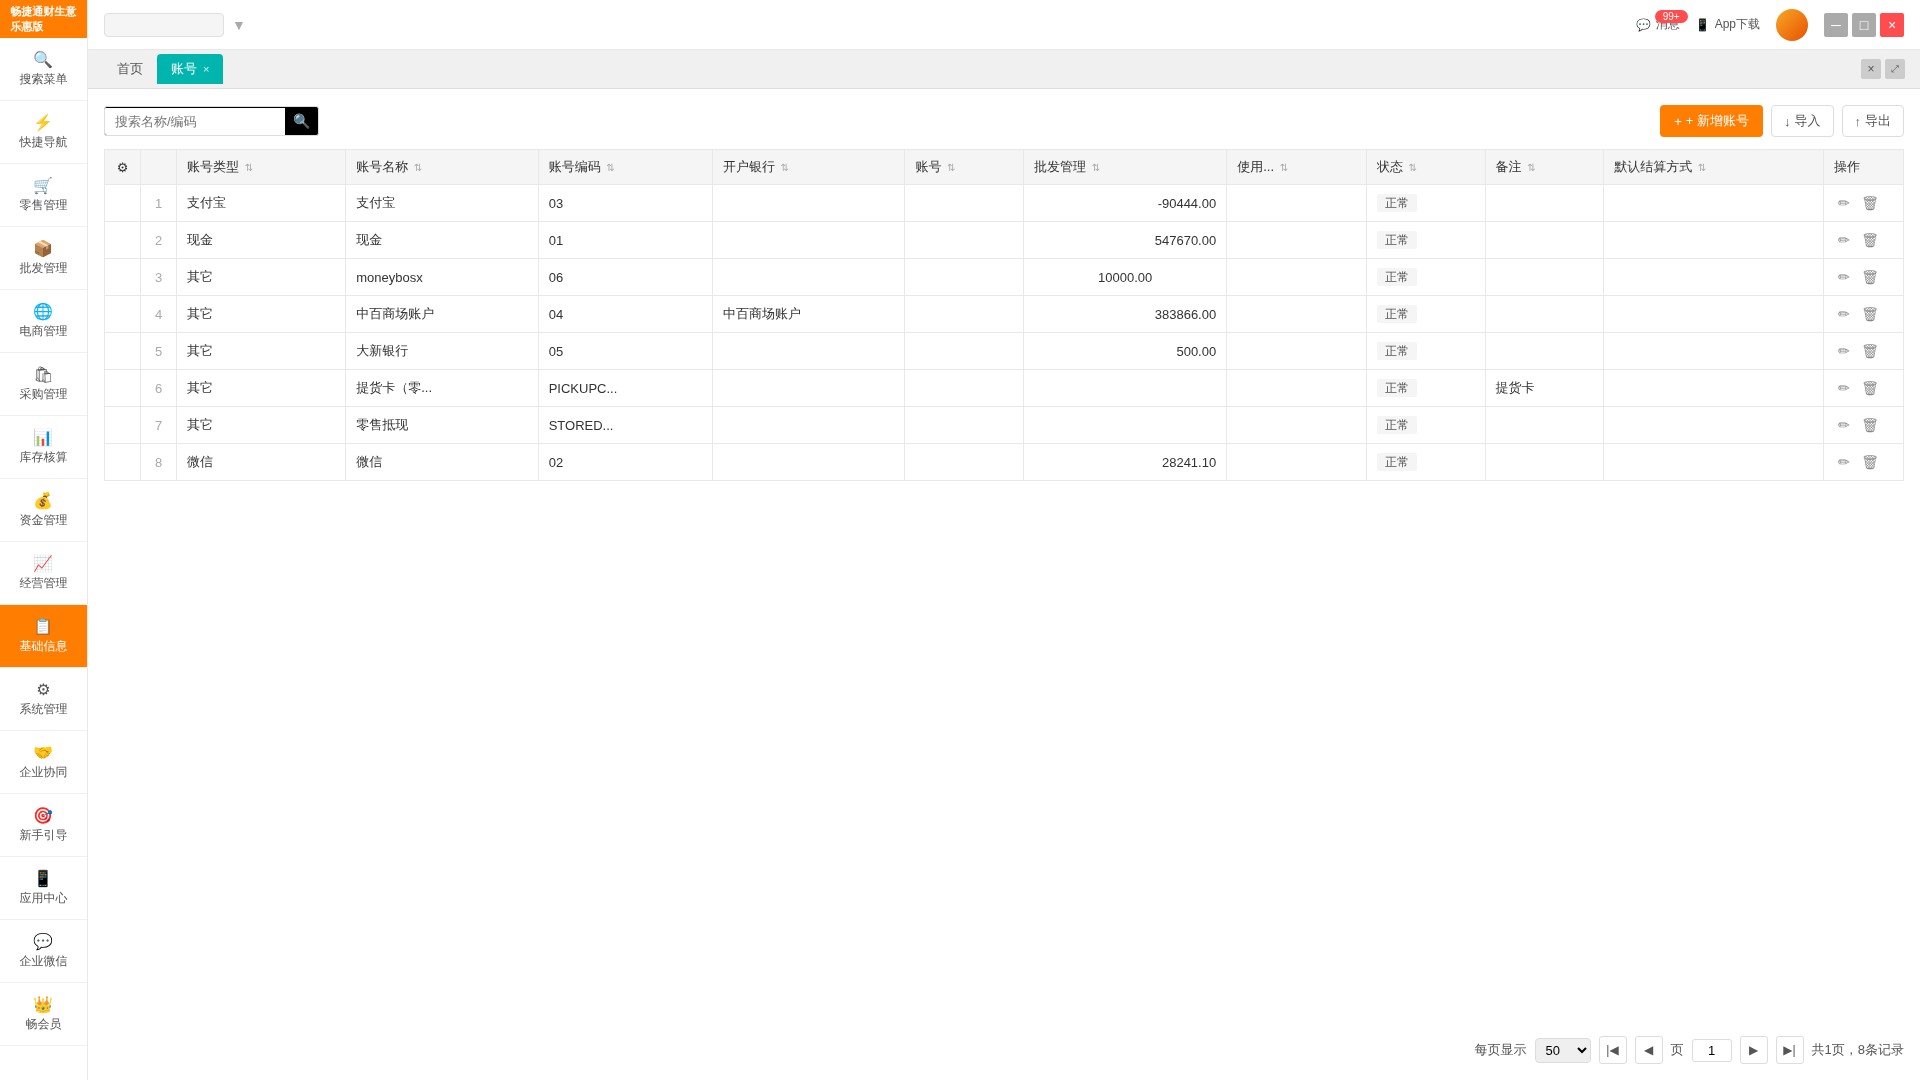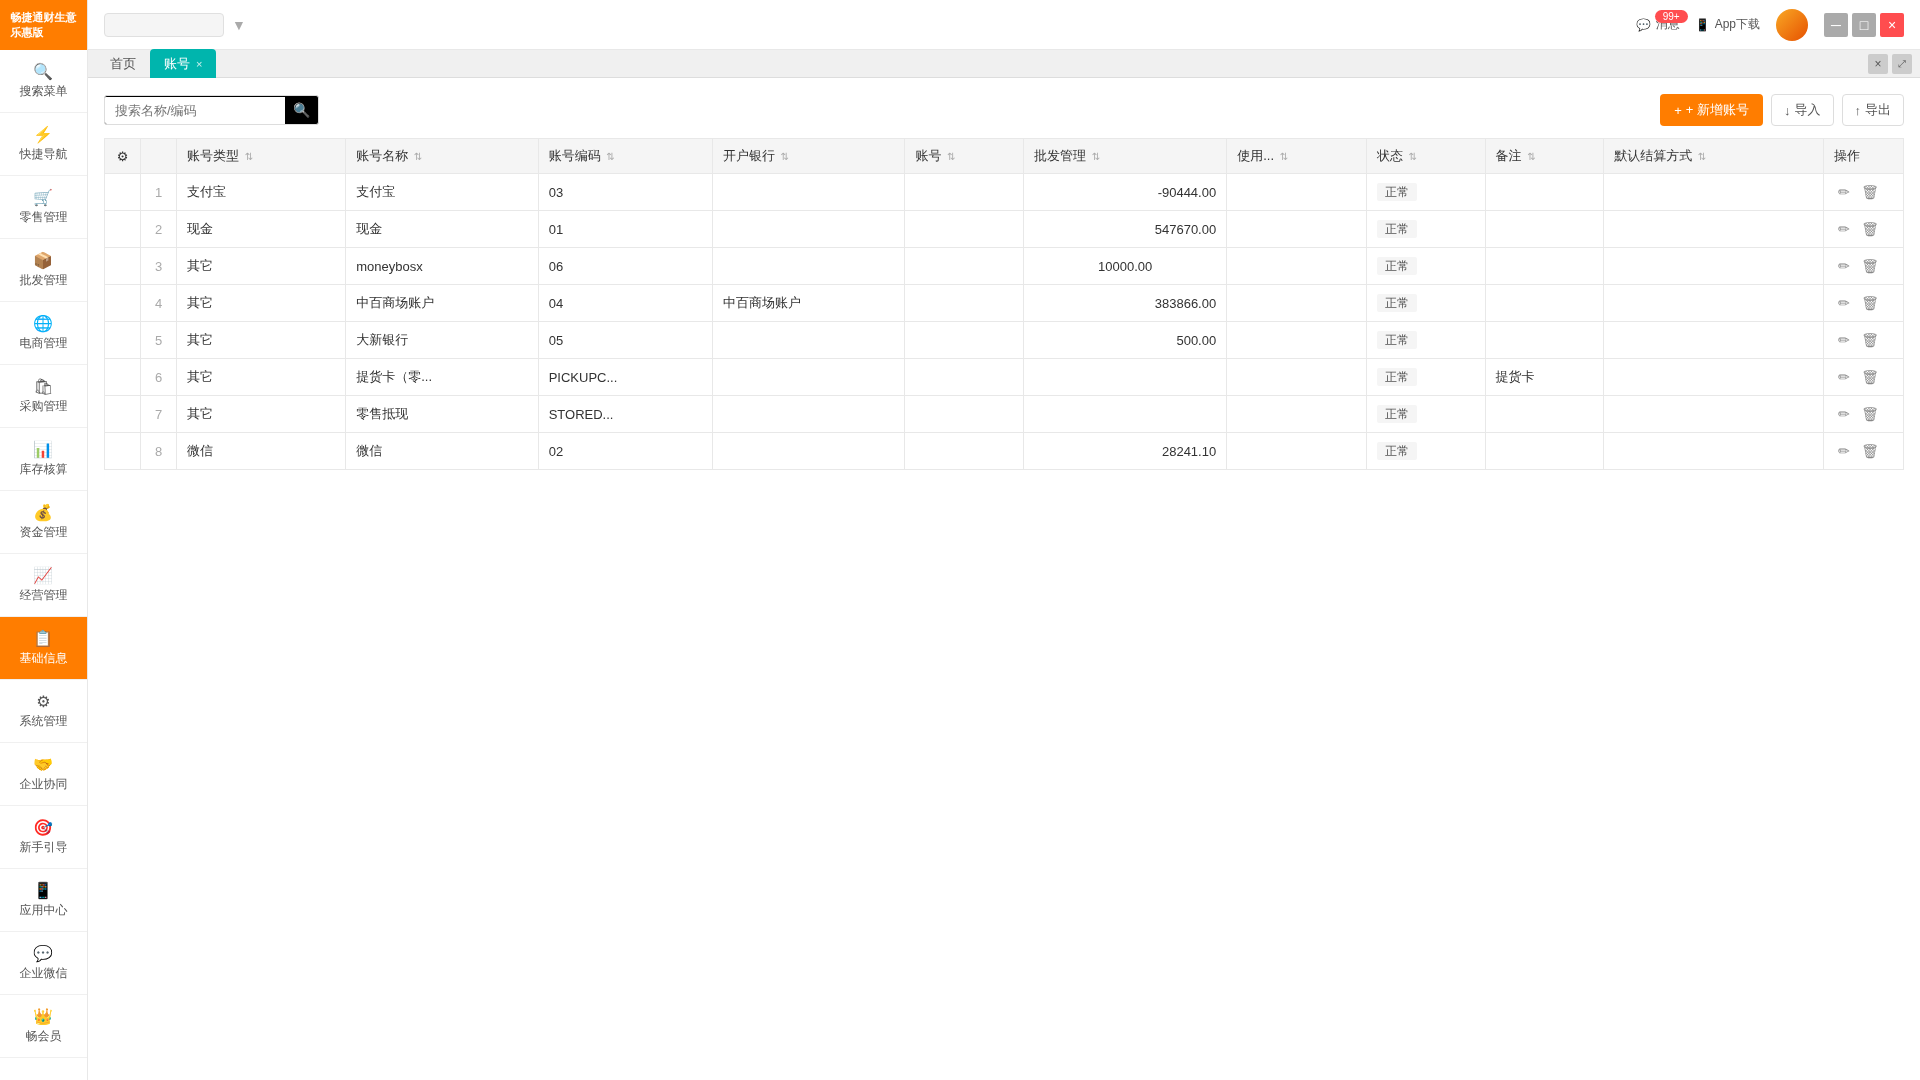--- a/index.html
+++ b/index.html
@@ -9,21 +9,21 @@
     .sidebar {
       width: 88px;
       background: #fff;
       display: flex;
       flex-direction: column;
       border-right: 1px solid #e8e8e8;
       flex-shrink: 0;
     }
     .sidebar-logo {
       background: #ff7d00;
-      height: 50px;
+      height: 38px;
       display: flex;
       align-items: center;
       justify-content: center;
       color: #fff;
       font-size: 12px;
       font-weight: bold;
     }
     .sidebar-logo .logo-text { font-size: 11px; color: #fff; }
     .sidebar-item {
       padding: 12px 0;
@@ -110,22 +110,22 @@
       background: #d9d9d9;
       overflow: hidden;
     }
 
     
     .tab-bar {
       background: #f0f0f0;
       border-bottom: 1px solid #ddd;
       display: flex;
       align-items: center;
-      height: 28px;
-      padding: 0 8px;
+      height: 39px;
+      padding: 0 15px;
     }
     .tab {
       display: flex;
       align-items: center;
       gap: 6px;
       padding: 6px 14px;
       background: transparent;
       border: none;
       cursor: pointer;
       font-size: 13px;
@@ -659,14 +659,29 @@
       <td>
         <button class="action-btn" title="编辑">✏</button>
         <button class="action-btn" title="删除">🗑</button>
       </td>
     </tr>
         </tbody>
     </table>
 
     <div style="flex:1;"></div>
 
+    <div class="pagination-bar">
+      <span>每页显示</span>
+      <select class="per-page-select">
+        <option>50</option>
+        <option>100</option>
+        <option>200</option>
+      </select>
+      <button class="pagination-btn">|◀</button>
+      <button class="pagination-btn">◀</button>
+      <span>页</span>
+      <input class="page-input" type="text" value="1" style="">
+      <button class="pagination-btn">▶</button>
+      <button class="pagination-btn">▶|</button>
+      <span>共1页，8条记录</span>
+    </div>
   </div>
 </div>
 
 </body></html>

